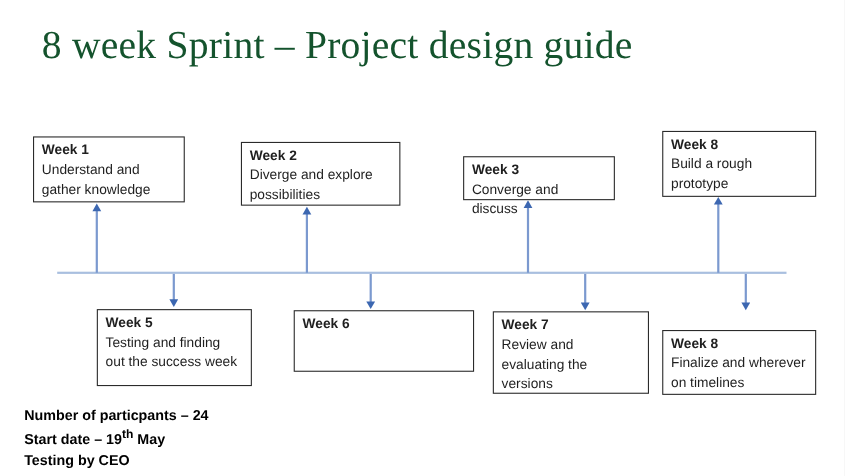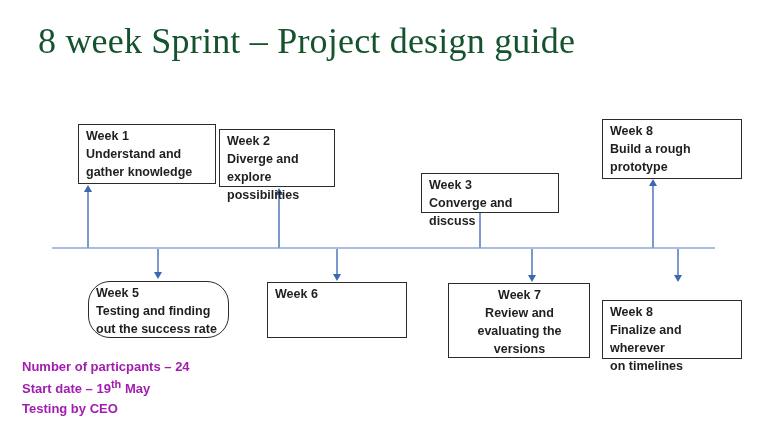--- a/index.html
+++ b/index.html
@@ -17,56 +17,56 @@
     position:absolute; left:52px; top:247px; width:663px; height:2px;
     background:var(--timeline-color,#a9bfdf);
   }
   .box {
     position:absolute; box-sizing:border-box;
     border:1.6px solid #2b2b2b; background:#ffffff;
     padding:2px 6px 2px 7px;
     font-size:12.5px; font-weight:700; color:#1f1f1f; line-height:1.44;
   }
   .box-title { font-weight:700; }
-  .box-text { white-space:pre-line; font-weight:700; }
+  .box-text { white-space:pre-line; font-weight:400; }
   .connector {
     position:absolute; width:2px;
     background:var(--shaft-color,#7b99cf);
   }
   .connector::after {
     content:""; position:absolute; left:50%; transform:translateX(-50%);
     width:0; height:0;
     border-left:4px solid transparent; border-right:4px solid transparent;
   }
   .connector.up::after   { top:-6px;    border-bottom:7px solid var(--head-color,#3c67b1); }
   .connector.down::after { bottom:-6px; border-top:7px solid var(--head-color,#3c67b1); }
 
   
-  #box-w1 { left:30px;  top:124px; width:138px; height:60px;margin-left:48px; }
-  #box-w2 { left:219px; top:129px; width:116px; height:58px; }
-  #box-w3 { left:421px; top:142px; width:138px; height:40px;margin-top:31px; }
+  #box-w1 { left:30px;  top:124px; width:138px; height:60px; }
+  #box-w2 { left:219px; top:129px; width:145px; height:58px; }
+  #box-w3 { left:421px; top:142px; width:138px; height:40px; }
   #box-w4 { left:602px; top:119px; width:140px; height:60px; }
-  #box-w5 { left:88px;  top:281px; width:141px; height:57px;border-radius:22px; }
-  #box-w6 { left:267px; top:282px; width:140px; height:56px; }
-  #box-w7 { left:448px; top:283px; width:142px; height:75px;text-align:center; }
+  #box-w5 { left:88px;  top:281px; width:141px; height:70px; }
+  #box-w6 { left:267px; top:282px; width:164px; height:56px; }
+  #box-w7 { left:448px; top:283px; width:142px; height:75px; }
   #box-w8 { left:602px; top:300px; width:140px; height:59px; }
 
   
   #conn-w1 { left:87px;  top:191px; height:57px; }
   #conn-w2 { left:278px; top:194px; height:54px; }
   #conn-w3 { left:479px; top:188px; height:60px; }
   #conn-w4 { left:652px; top:185px; height:63px; }
   #conn-w5 { left:157px; top:249px; height:24px; }
   #conn-w6 { left:336px; top:249px; height:26px; }
   #conn-w7 { left:531px; top:249px; height:27px; }
   #conn-w8 { left:677px; top:249px; height:27px; }
 
   .info {
-    position:absolute; left:22px; top:357px;
-    font-size:13px; font-weight:700; color:#a21caf; line-height:1.48;
+    position:absolute; left:22px; top:368px;
+    font-size:13px; font-weight:700; color:#000000; line-height:1.48;
   }
   .info sup { font-size:11px; }
 </style>
 </head>
 <body>
 
 <div id="slide" style="--head-color: #3c67b1; --shaft-color: #7b99cf; --timeline-color: #a9bfdf;">
 
   <div class="slide-title">8 week Sprint – Project design guide</div>
 
@@ -97,21 +97,21 @@
     <div class="box-text">Converge and discuss</div>
   </div>
   <div class="box" id="box-w4">
     <div class="box-title">Week 8</div>
     <div class="box-text">Build a rough
 prototype</div>
   </div>
   <div class="box" id="box-w5">
     <div class="box-title">Week 5</div>
     <div class="box-text">Testing and finding
-out the success rate</div>
+out the success week</div>
   </div>
   <div class="box" id="box-w6">
     <div class="box-title">Week 6</div>
   </div>
   <div class="box" id="box-w7">
     <div class="box-title">Week 7</div>
     <div class="box-text">Review and
 evaluating the
 versions</div>
   </div>

